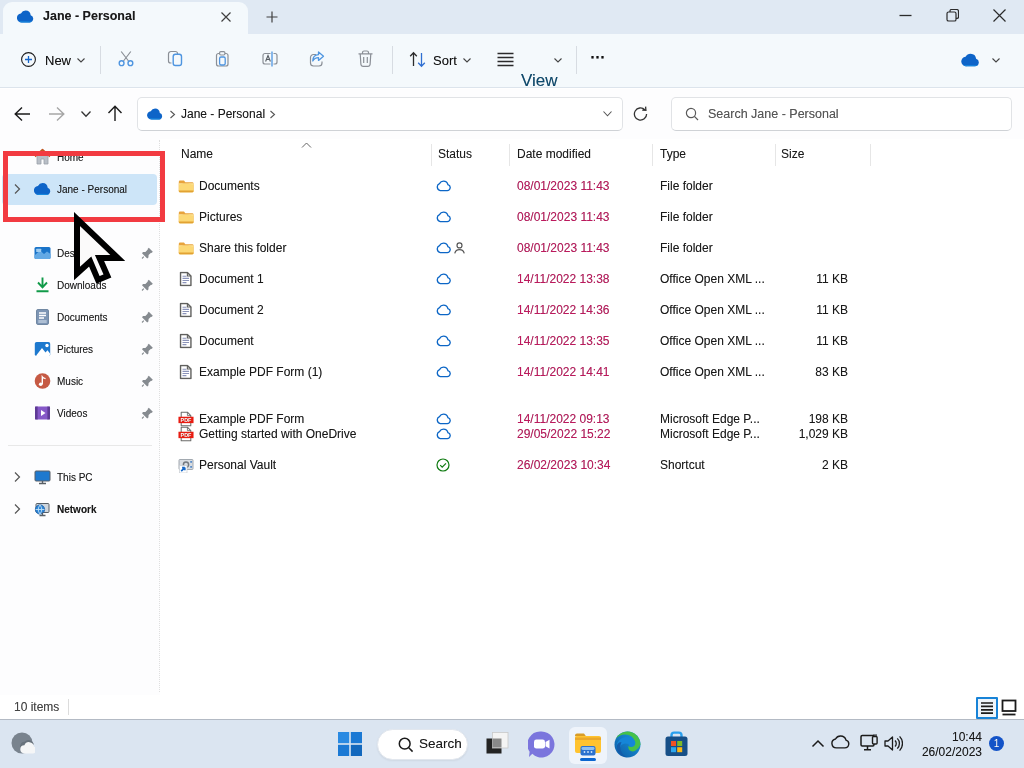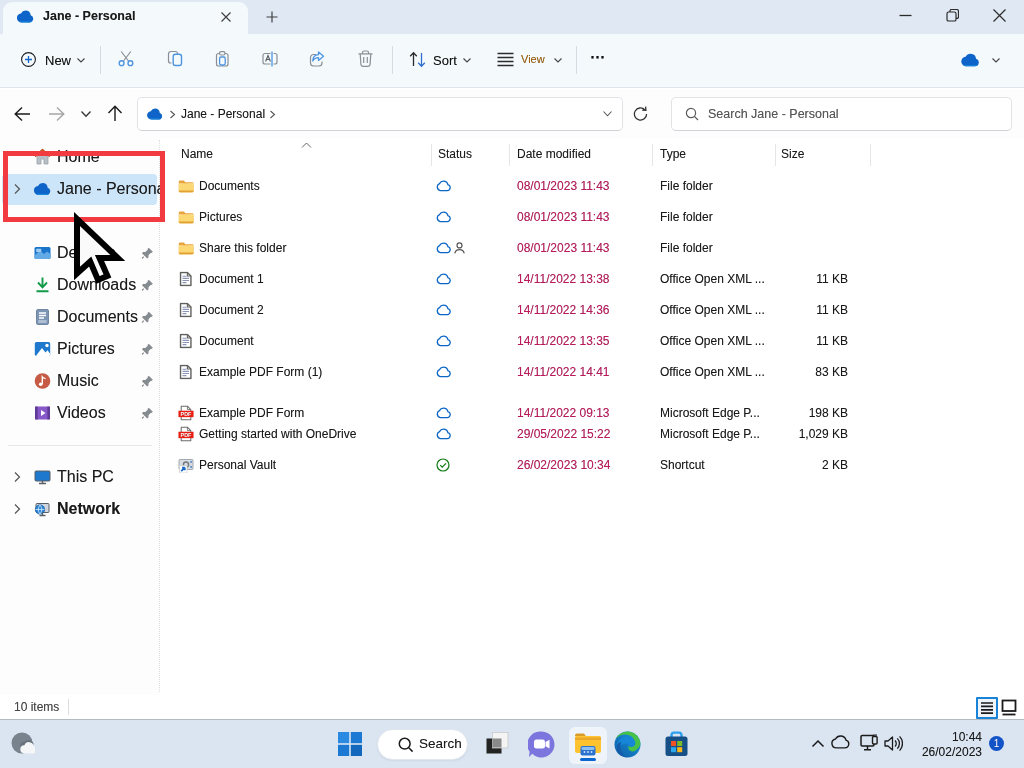--- a/index.html
+++ b/index.html
@@ -10,21 +10,21 @@
   #tabbar { left:0; top:0; width:1024px; height:34px; background:#e0e9f3; }
   #toolbar { left:0; top:34px; width:1024px; height:54px; background:#f4f9fc; border-bottom:1px solid #dce4ec; }
   #tab { left:3px; top:2px; width:245px; height:32px; background:#f4f9fc; border-radius:9px 9px 0 0; }
   #tabtitle { left:43px; top:9px; font-size:12.5px; font-weight:bold; color:#1a1a1a; }
   #addr-row { left:0; top:89px; width:1024px; height:50px; background:#fdfdfe; }
   .inputbox { background:#fff; border:1px solid #e1e3e6; border-bottom-color:#cfd2d6; border-radius:5px; height:34px; top:97px; }
   
   #sidebar { left:0; top:139px; width:160px; height:556px; background:#fdfdfe; }
   #sidesep { left:159px; top:140px; width:0px; height:552px; border-left:1px dotted #dfdfdf; }
   .srow { position:absolute; left:0; width:160px; height:32px; }
-  .srow .txt { position:absolute; left:57px; top:50%; transform:translateY(-50%); font-size:16px; color:#1a1a1a; white-space:nowrap; }
+  .srow .txt { position:absolute; left:57px; top:50%; transform:translateY(-50%); font-size:10px; color:#1a1a1a; white-space:nowrap; }
   .srow .ic { position:absolute; left:34px; top:50%; transform:translateY(-50%); width:17px; height:17px; }
   .srow .chev { position:absolute; left:11px; top:50%; transform:translateY(-50%); width:12px; height:12px; }
   .srow .pin { position:absolute; left:141px; top:50%; transform:translateY(-50%); width:13px; height:13px; }
   
   #content { left:160px; top:139px; width:864px; height:556px; background:#fff; }
   .hcol { position:absolute; top:8px; font-size:12px; color:#1b1b1b; }
   .hsep { position:absolute; top:5px; height:22px; width:0px; border-left:1px solid #e6e6e6; }
   .frow { position:absolute; left:0; width:864px; height:31px; }
   .frow .fic { position:absolute; left:18px; top:50%; transform:translateY(-50%); width:16px; height:16px; }
   .frow .name { position:absolute; left:39px; top:50%; transform:translateY(-50%); font-size:12px; color:#191919; white-space:nowrap; }
@@ -114,21 +114,21 @@
     <path d="M12.5 2 V15 M9.2 11.8 L12.5 15.2 L15.8 11.8" fill="none" stroke="#2f6fd2" stroke-width="1.3"></path>
   </svg>
 <div class="abs" style="left:433px;top:53px;font-size:13px;color:#111">Sort</div>
 <svg class="abs" style="left:462px;top:57px" width="10" height="7" viewBox="0 0 10 7">
     <path d="M1.5 1.5 L5 5 L8.5 1.5" stroke="#444" stroke-width="1.1" fill="none"></path>
   </svg>
 
 <svg class="abs" style="left:497px;top:52px" width="17" height="15" viewBox="0 0 17 15">
     <path d="M0.5 1.5 H16.5 M0.5 5.5 H16.5 M0.5 9.5 H16.5 M0.5 13.5 H16.5" stroke="#2b2b2b" stroke-width="1.6"></path>
   </svg>
-<div class="abs" style="left:521px;top:53px;font-size:11px;color:#a16207">View</div>
+<div class="abs" style="left:521px;top:71px;font-size:17px;color:#0c4a6e">View</div>
 <svg class="abs" style="left:553px;top:57px" width="10" height="7" viewBox="0 0 10 7">
     <path d="M1.5 1.5 L5 5 L8.5 1.5" stroke="#444" stroke-width="1.1" fill="none"></path>
   </svg>
 <div class="abs" style="left:576px;top:46px;width:1px;height:28px;background:#d7dce2"></div>
 <div class="abs" style="left:590px;top:48px;font-size:15px;letter-spacing:1px;color:#111;font-weight:bold">⋯</div>
 <svg class="abs" style="left:961px;top:53px" width="19" height="14" viewBox="0 0 17 13">
     <path d="M5 12.4 h7.6 a3.6 3.6 0 0 0 1.1-7.03 A5.3 5.3 0 0 0 8.6 0.6 a5.4 5.4 0 0 0-4.7 2.8 A4.3 4.3 0 0 0 5 12.4 Z" fill="#0e64c8"></path>
     <path d="M2 11.2 a4.3 4.3 0 0 0 3 1.2 h7.6 a3.6 3.6 0 0 0 2.5-1 Z" fill="#1787dd"></path>
   </svg>
 <svg class="abs" style="left:991px;top:57px" width="10" height="7" viewBox="0 0 10 7">
@@ -406,21 +406,21 @@
           <path d="M4.8 5 H9 M4.8 7.3 H11.8 M4.8 9.6 H11.8 M4.8 11.9 H9" stroke="#8c94ba" stroke-width="1.2"></path>
         </svg>
         <span class="name">Example PDF Form (1)</span>
         <svg class="st" viewBox="0 0 16 12" style="width:15px;height:12px">
           <path d="M4.6 10.9 h7.2 a3.2 3.2 0 0 0 0.9-6.3 A4.8 4.8 0 0 0 8 0.9 a4.9 4.9 0 0 0-4.3 2.6 A3.9 3.9 0 0 0 4.6 10.9 Z" fill="none" stroke="#0c66c6" stroke-width="1.4"></path>
         </svg>
         <span class="dt">14/11/2022 14:41</span>
         <span class="ty">Office Open XML ...</span>
         <span class="sz">83 KB</span>
       </div>
-      <div class="frow abs" style="top: 258px;">
+      <div class="frow abs" style="top: 264px;">
         <svg class="fic" viewBox="0 0 17 16" style="width:16px;height:16px">
           <path d="M3.4 0.8 H10 L13.6 4.4 V15.2 H3.4 Z" fill="#fff" stroke="#6b6b69" stroke-width="1.1" stroke-linejoin="round"></path>
           <path d="M10 0.8 V4.4 H13.6" fill="none" stroke="#6b6b69" stroke-width="0.9"></path>
           <rect x="0.5" y="5.6" width="16" height="6.8" fill="#e81c11"></rect>
           <text x="8.5" y="11" font-size="5.8" font-weight="bold" fill="#fff" text-anchor="middle" font-family="Liberation Sans">PDF</text>
         </svg>
         <span class="name">Example PDF Form</span>
         <svg class="st" viewBox="0 0 16 12" style="width:15px;height:12px">
           <path d="M4.6 10.9 h7.2 a3.2 3.2 0 0 0 0.9-6.3 A4.8 4.8 0 0 0 8 0.9 a4.9 4.9 0 0 0-4.3 2.6 A3.9 3.9 0 0 0 4.6 10.9 Z" fill="none" stroke="#0c66c6" stroke-width="1.4"></path>
         </svg>

